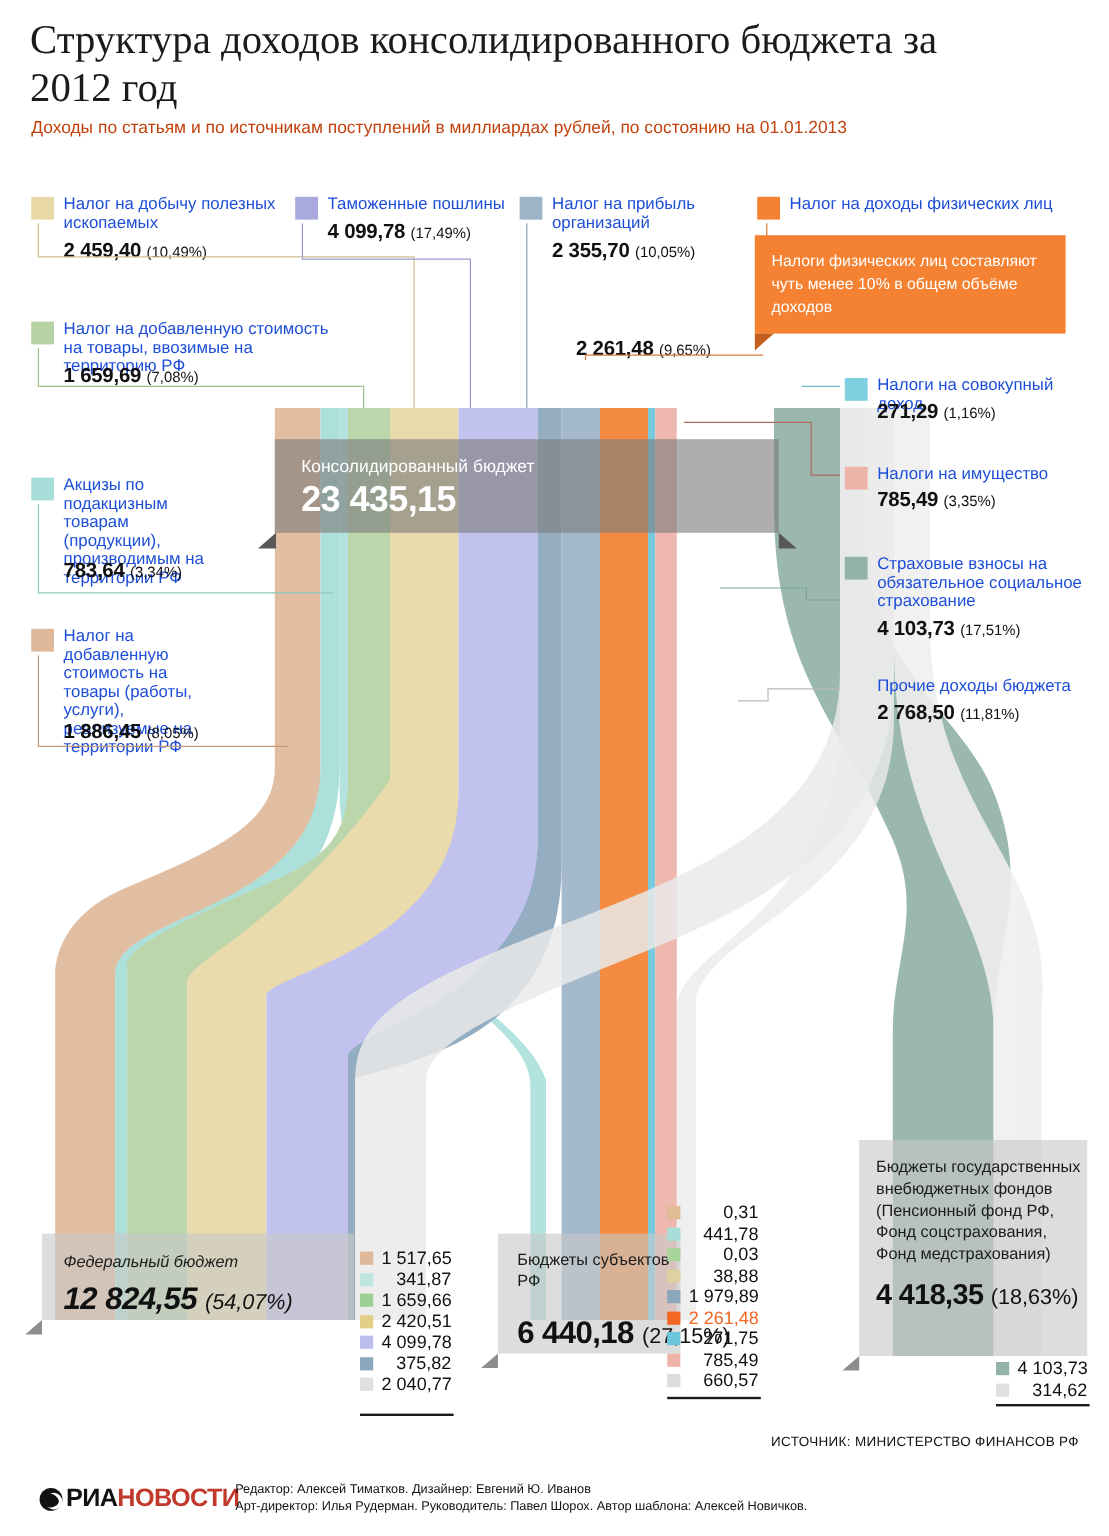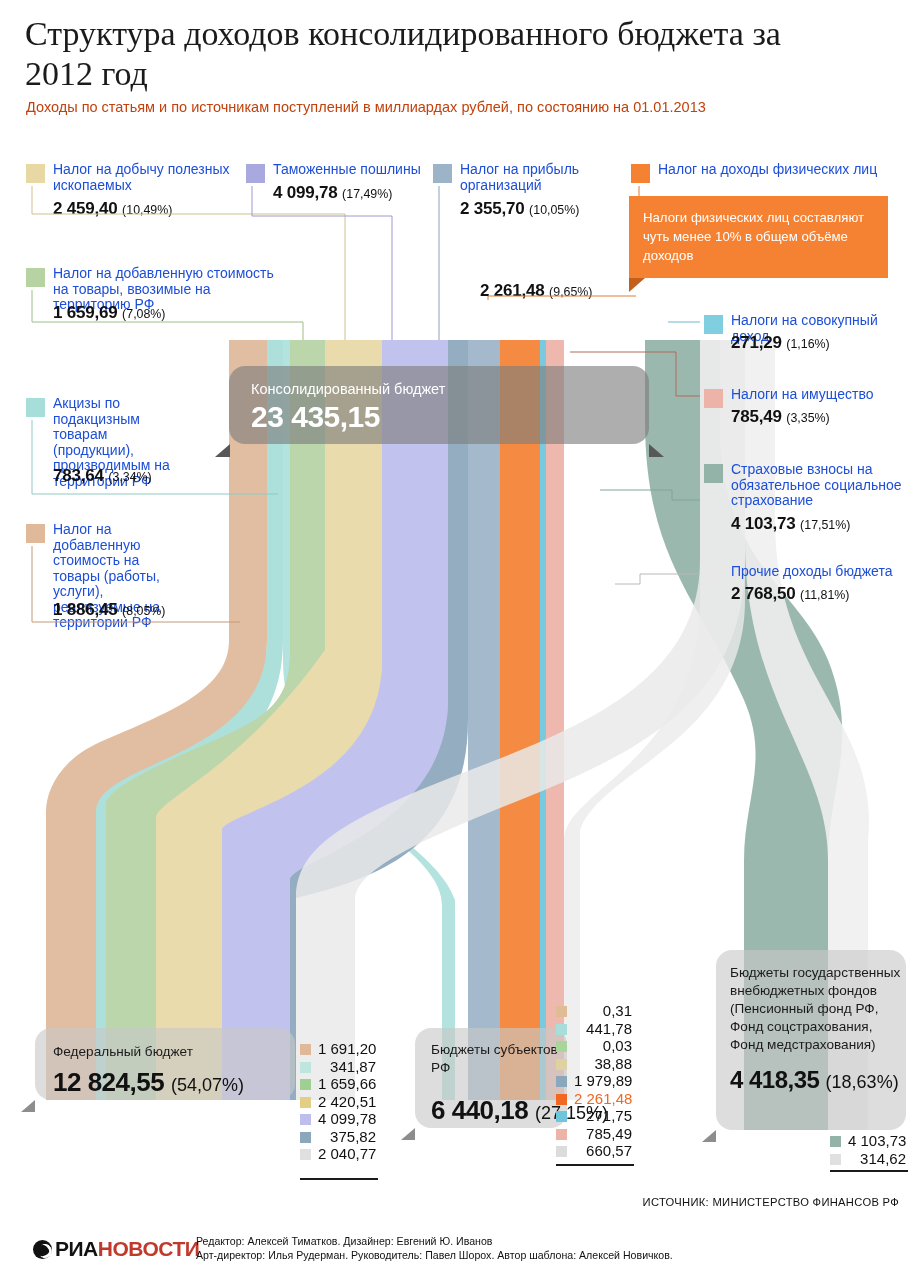--- a/index.html
+++ b/index.html
@@ -39,37 +39,37 @@
   }
   .callout-tail{
     position:absolute;left:629px;top:278px;width:0;height:0;
     border-left:16px solid #c25f1d;border-bottom:14px solid transparent;
   }
 
   
   svg.flow{position:absolute;left:0;top:0;width:924px;height:1280px;}
 
   
-  .node{position:absolute;box-sizing:border-box;border-radius:16px;}
+  .node{position:absolute;box-sizing:border-box;}
   .node .nlabel{font-size:13.6px;line-height:18px;color:#1b1b1b;}
   .node .nval{font-size:26px;font-weight:bold;color:#111;letter-spacing:-.5px;white-space:nowrap;}
   .node .nval .pc{font-size:18px;font-weight:normal;letter-spacing:0;}
 
   #cons-node{
     left:229px;top:366px;width:420px;height:78px;
     background:rgba(125,125,125,.62);padding:14px 0 0 22px;
   }
   #cons-node .nlabel{color:#ffffff;font-size:14.5px;}
   #cons-node .nval{color:#ffffff;font-size:30px;margin-top:2px;}
   .cons-ear-l{position:absolute;left:215px;top:444px;width:0;height:0;
     border-right:15px solid #58585a;border-top:13px solid transparent;}
   .cons-ear-r{position:absolute;left:649px;top:444px;width:0;height:0;
     border-left:15px solid #58585a;border-top:13px solid transparent;}
 
-  #fed-node{left:35px;top:1028px;width:260px;height:72px;background:rgba(200,200,200,.62);padding:15px 0 12px 18px;}
+  #fed-node{left:35px;top:1028px;width:260px;height:72px;background:rgba(200,200,200,.62);padding:15px 0 12px 18px;font-style:italic;}
   .fed-ear{position:absolute;left:21px;top:1100px;width:0;height:0;
     border-right:14px solid #8d8d8d;border-top:12px solid transparent;}
   #sub-node{left:415px;top:1028px;width:152px;height:100px;background:rgba(200,200,200,.62);padding:13px 0 0 16px;}
   .sub-ear{position:absolute;left:401px;top:1128px;width:0;height:0;
     border-right:14px solid #8d8d8d;border-top:12px solid transparent;}
   #fund-node{left:716px;top:950px;width:190px;height:180px;background:rgba(200,200,200,.62);padding:14px 0 0 14px;}
   .fund-ear{position:absolute;left:702px;top:1130px;width:0;height:0;
     border-right:14px solid #8d8d8d;border-top:12px solid transparent;}
 
   
@@ -237,21 +237,21 @@
   </div>
   <div class="sub-ear"></div>
 
   <div class="node" id="fund-node">
     <div class="nlabel">Бюджеты государственных внебюджетных фондов (Пенсионный фонд РФ, Фонд соцстрахования, Фонд медстрахования)</div>
     <div class="nval" style="margin-top:12px;font-size:24px;"><span>4 418,35</span> <span class="pc">(18,63%)</span></div>
   </div>
   <div class="fund-ear"></div>
 
   <div class="brk" id="brk-federal" style="left:300px;top:1040px;">
-    <div class="row"><span class="s" style="background: rgb(223, 185, 154);"></span><span class="n">1 691,20</span></div>
+    <div class="row"><span class="s" style="background: rgb(223, 185, 154);"></span><span class="n">1 517,65</span></div>
       <div class="row"><span class="s" style="background: rgb(191, 229, 223);"></span><span class="n">341,87</span></div>
       <div class="row"><span class="s" style="background: rgb(158, 208, 148);"></span><span class="n">1 659,66</span></div>
       <div class="row"><span class="s" style="background: rgb(226, 206, 132);"></span><span class="n">2 420,51</span></div>
       <div class="row"><span class="s" style="background: rgb(189, 189, 238);"></span><span class="n">4 099,78</span></div>
       <div class="row"><span class="s" style="background: rgb(139, 167, 188);"></span><span class="n">375,82</span></div>
       <div class="row"><span class="s" style="background: rgb(224, 224, 224);"></span><span class="n">2 040,77</span></div>
       <div class="rule" style="top:138px;width:78px;"></div>
   </div>
   <div class="brk" id="brk-subjects" style="left:556px;top:1002px;">
     <div class="row"><span class="s" style="background: rgb(223, 187, 150);"></span><span class="n">0,31</span></div>

